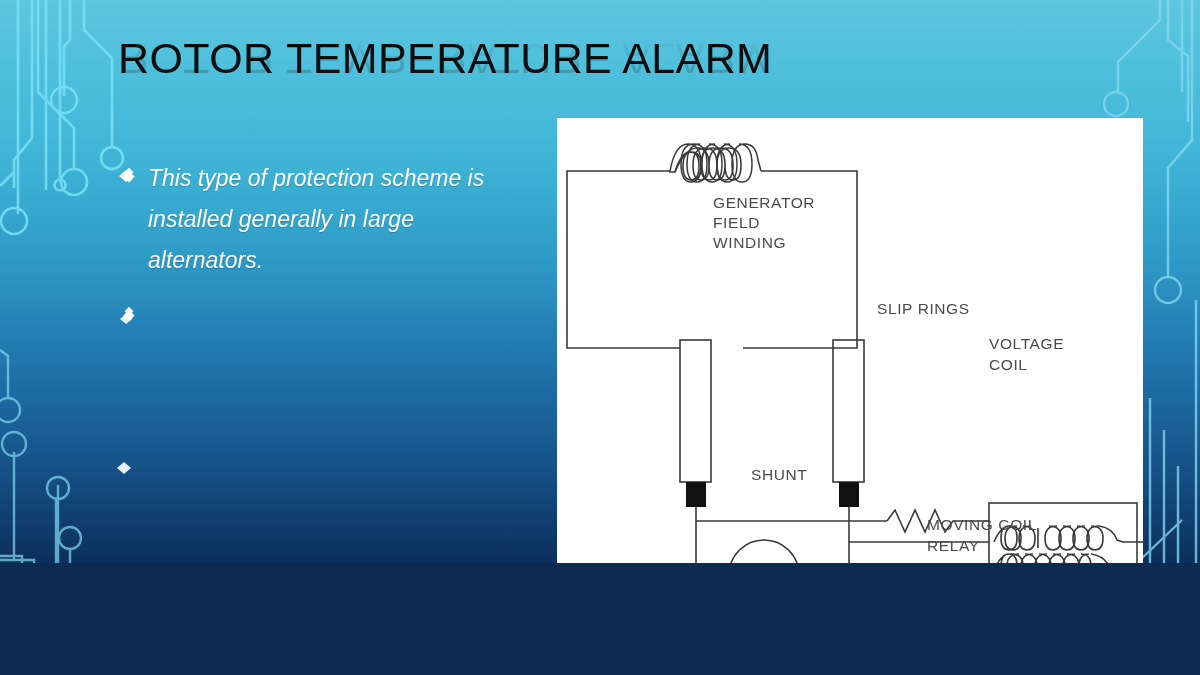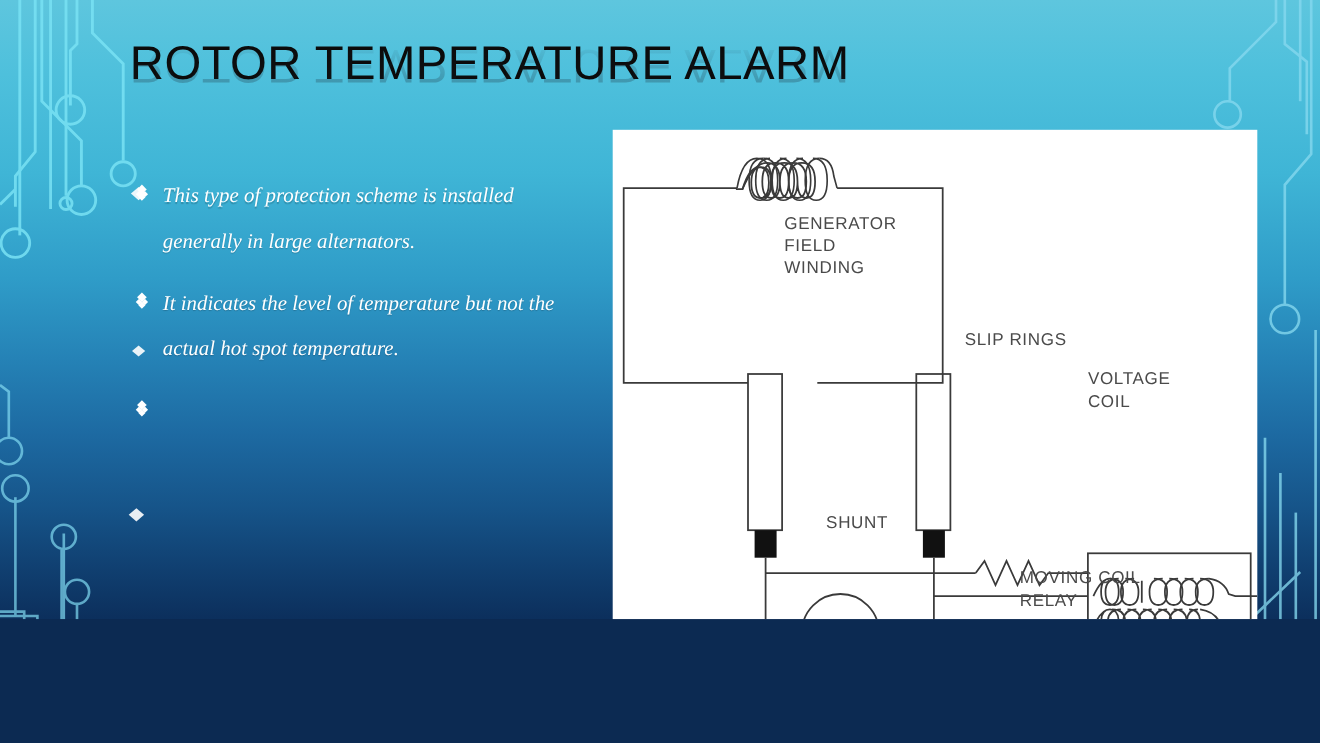--- a/index.html
+++ b/index.html
@@ -69,23 +69,23 @@
     position: absolute;
     left: 120px;
     top: 158px;
     width: 390px;
   }
   .bullet {
     position: relative;
     padding-left: 28px;
     margin-bottom: 16px;
     color: #ffffff;
-    font-family: Liberation Serif, serif;
+    font-family: Liberation Sans, sans-serif;
     font-style: italic;
-    font-size: 19px;
+    font-size: 23px;
     line-height: 41px;
     text-shadow: 0 1px 1px rgba(0,0,0,0.20);
   }
   .bullet .marker {
     position: absolute;
     left: 0;
     top: 9px;
     width: 18px;
     height: 18px;
     display: block;
@@ -182,29 +182,20 @@
     <div class="bullet">
       <svg class="marker" viewBox="0 0 18 18" xmlns="http://www.w3.org/2000/svg">
         <path d="M9 0.8 L13.4 5.2 L9 9.6 L4.6 5.2 Z" fill="#ffffff"></path>
         <path d="M3.4 9.5 L6.4 6.6 L9.3 9.5 L6.4 12.4 Z" fill="#ffffff"></path>
         <path d="M14.6 9.5 L11.7 6.6 L8.8 9.5 L11.7 12.4 Z" fill="#ffffff"></path>
         <path d="M9 9.2 L12.2 12.4 L9 15.6 L5.8 12.4 Z" fill="#ffffff"></path>
       </svg>
       <span>This type of protection scheme is installed generally in large alternators.</span>
     </div>
 
-    <div class="bullet">
-      <svg class="marker" viewBox="0 0 18 18" xmlns="http://www.w3.org/2000/svg">
-        <path d="M9 0.8 L13.4 5.2 L9 9.6 L4.6 5.2 Z" fill="#ffffff"></path>
-        <path d="M3.4 9.5 L6.4 6.6 L9.3 9.5 L6.4 12.4 Z" fill="#ffffff"></path>
-        <path d="M14.6 9.5 L11.7 6.6 L8.8 9.5 L11.7 12.4 Z" fill="#ffffff"></path>
-        <path d="M9 9.2 L12.2 12.4 L9 15.6 L5.8 12.4 Z" fill="#ffffff"></path>
-      </svg>
-      <span>It indicates the level of temperature but not the actual hot spot temperature.</span>
-    </div>
 
 
     <div class="bullet">
       <svg class="marker" viewBox="0 0 18 18" xmlns="http://www.w3.org/2000/svg">
         <path d="M9 0.8 L13.4 5.2 L9 9.6 L4.6 5.2 Z" fill="#ffffff"></path>
         <path d="M3.4 9.5 L6.4 6.6 L9.3 9.5 L6.4 12.4 Z" fill="#ffffff"></path>
         <path d="M14.6 9.5 L11.7 6.6 L8.8 9.5 L11.7 12.4 Z" fill="#ffffff"></path>
         <path d="M9 9.2 L12.2 12.4 L9 15.6 L5.8 12.4 Z" fill="#ffffff"></path>
       </svg>
     </div>

